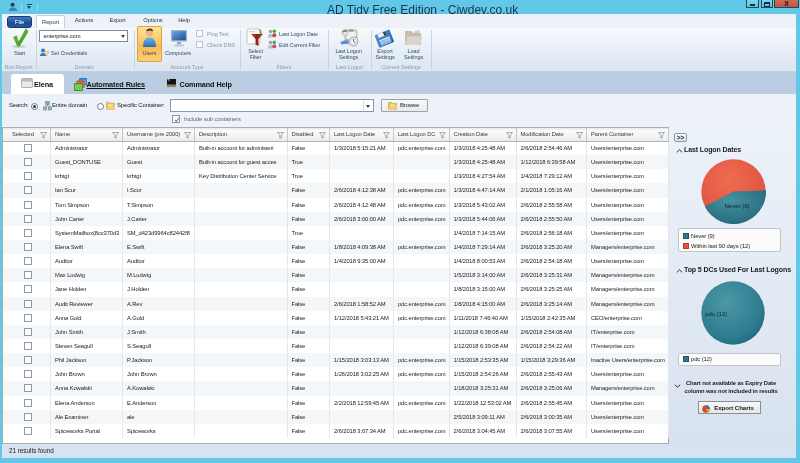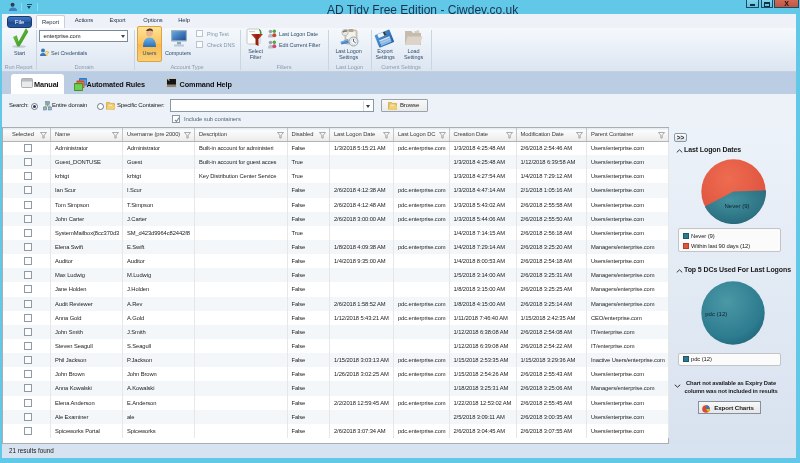--- a/index.html
+++ b/index.html
@@ -191,30 +191,30 @@
 <div class="abs ritext" style="left:399px;top:49px;width:29px;text-align:center;line-height:5.8px;">Load<br>Settings</div>
 <div class="glabel" style="left:371px;top:64px;width:60px;">Current Settings</div>
 <div class="gsep" style="left:431px;"></div>
 
 <div class="abs" id="tabstrip"></div>
 <div class="abs" style="left:11px;top:73.5px;width:53px;height:20.5px;background:#fff;border-radius:3px 3px 0 0;"></div>
 <svg class="abs" style="left:20.5px;top:78px" width="12" height="10" viewBox="0 0 12 10">
     <rect x="0.5" y="0.5" width="11" height="9" rx="1" fill="#e8eaec" stroke="#9aa0a6" stroke-width="0.8"></rect>
     <rect x="1" y="1" width="10" height="2.5" fill="#b8bcc0"></rect>
   </svg>
-<div class="stab" style="left:34px;top:79.5px;">Manual</div>
+<div class="stab" style="left:34px;top:79.5px;">Elena</div>
 <svg class="abs" style="left:73.5px;top:78px" width="13" height="13" viewBox="0 0 13 13">
     <rect x="5" y="0" width="8" height="7.5" rx="0.8" fill="#2f7ac8"></rect>
     <rect x="5.8" y="1.6" width="6.4" height="5" fill="#5aa6e8"></rect>
     <rect x="2.5" y="2.5" width="8" height="7.5" rx="0.8" fill="#d84a30"></rect>
     <rect x="3.3" y="4.1" width="6.4" height="5" fill="#f07050"></rect>
     <rect x="0" y="5" width="9" height="8" rx="0.8" fill="#3a9428"></rect>
     <rect x="0.8" y="6.2" width="7.4" height="5.8" fill="#72ce52"></rect>
   </svg>
-<div class="stab" style="left:86.5px;top:79.5px;">Automated Rules</div>
+<div class="stab" style="left:86.5px;top:79.5px;text-decoration:underline;">Automated Rules</div>
 <svg class="abs" style="left:166px;top:78px" width="11" height="10" viewBox="0 0 11 10">
     <rect x="0" y="0" width="11" height="10" rx="1" fill="#c8c4be"></rect>
     <rect x="1" y="1" width="9" height="8" fill="#141414"></rect>
     <rect x="1" y="6.5" width="9" height="2.5" fill="#8a867e"></rect>
     <path d="M1.5 1.5 L3 1.5 L3 3" stroke="#e8e8e8" stroke-width="0.7" fill="none"></path>
   </svg>
 <div class="stab" style="left:179.5px;top:79.5px;">Command Help</div>
 
 <div class="abs" id="searcharea"></div>
 <div class="stext" style="left:9px;top:102px;">Search:</div>

